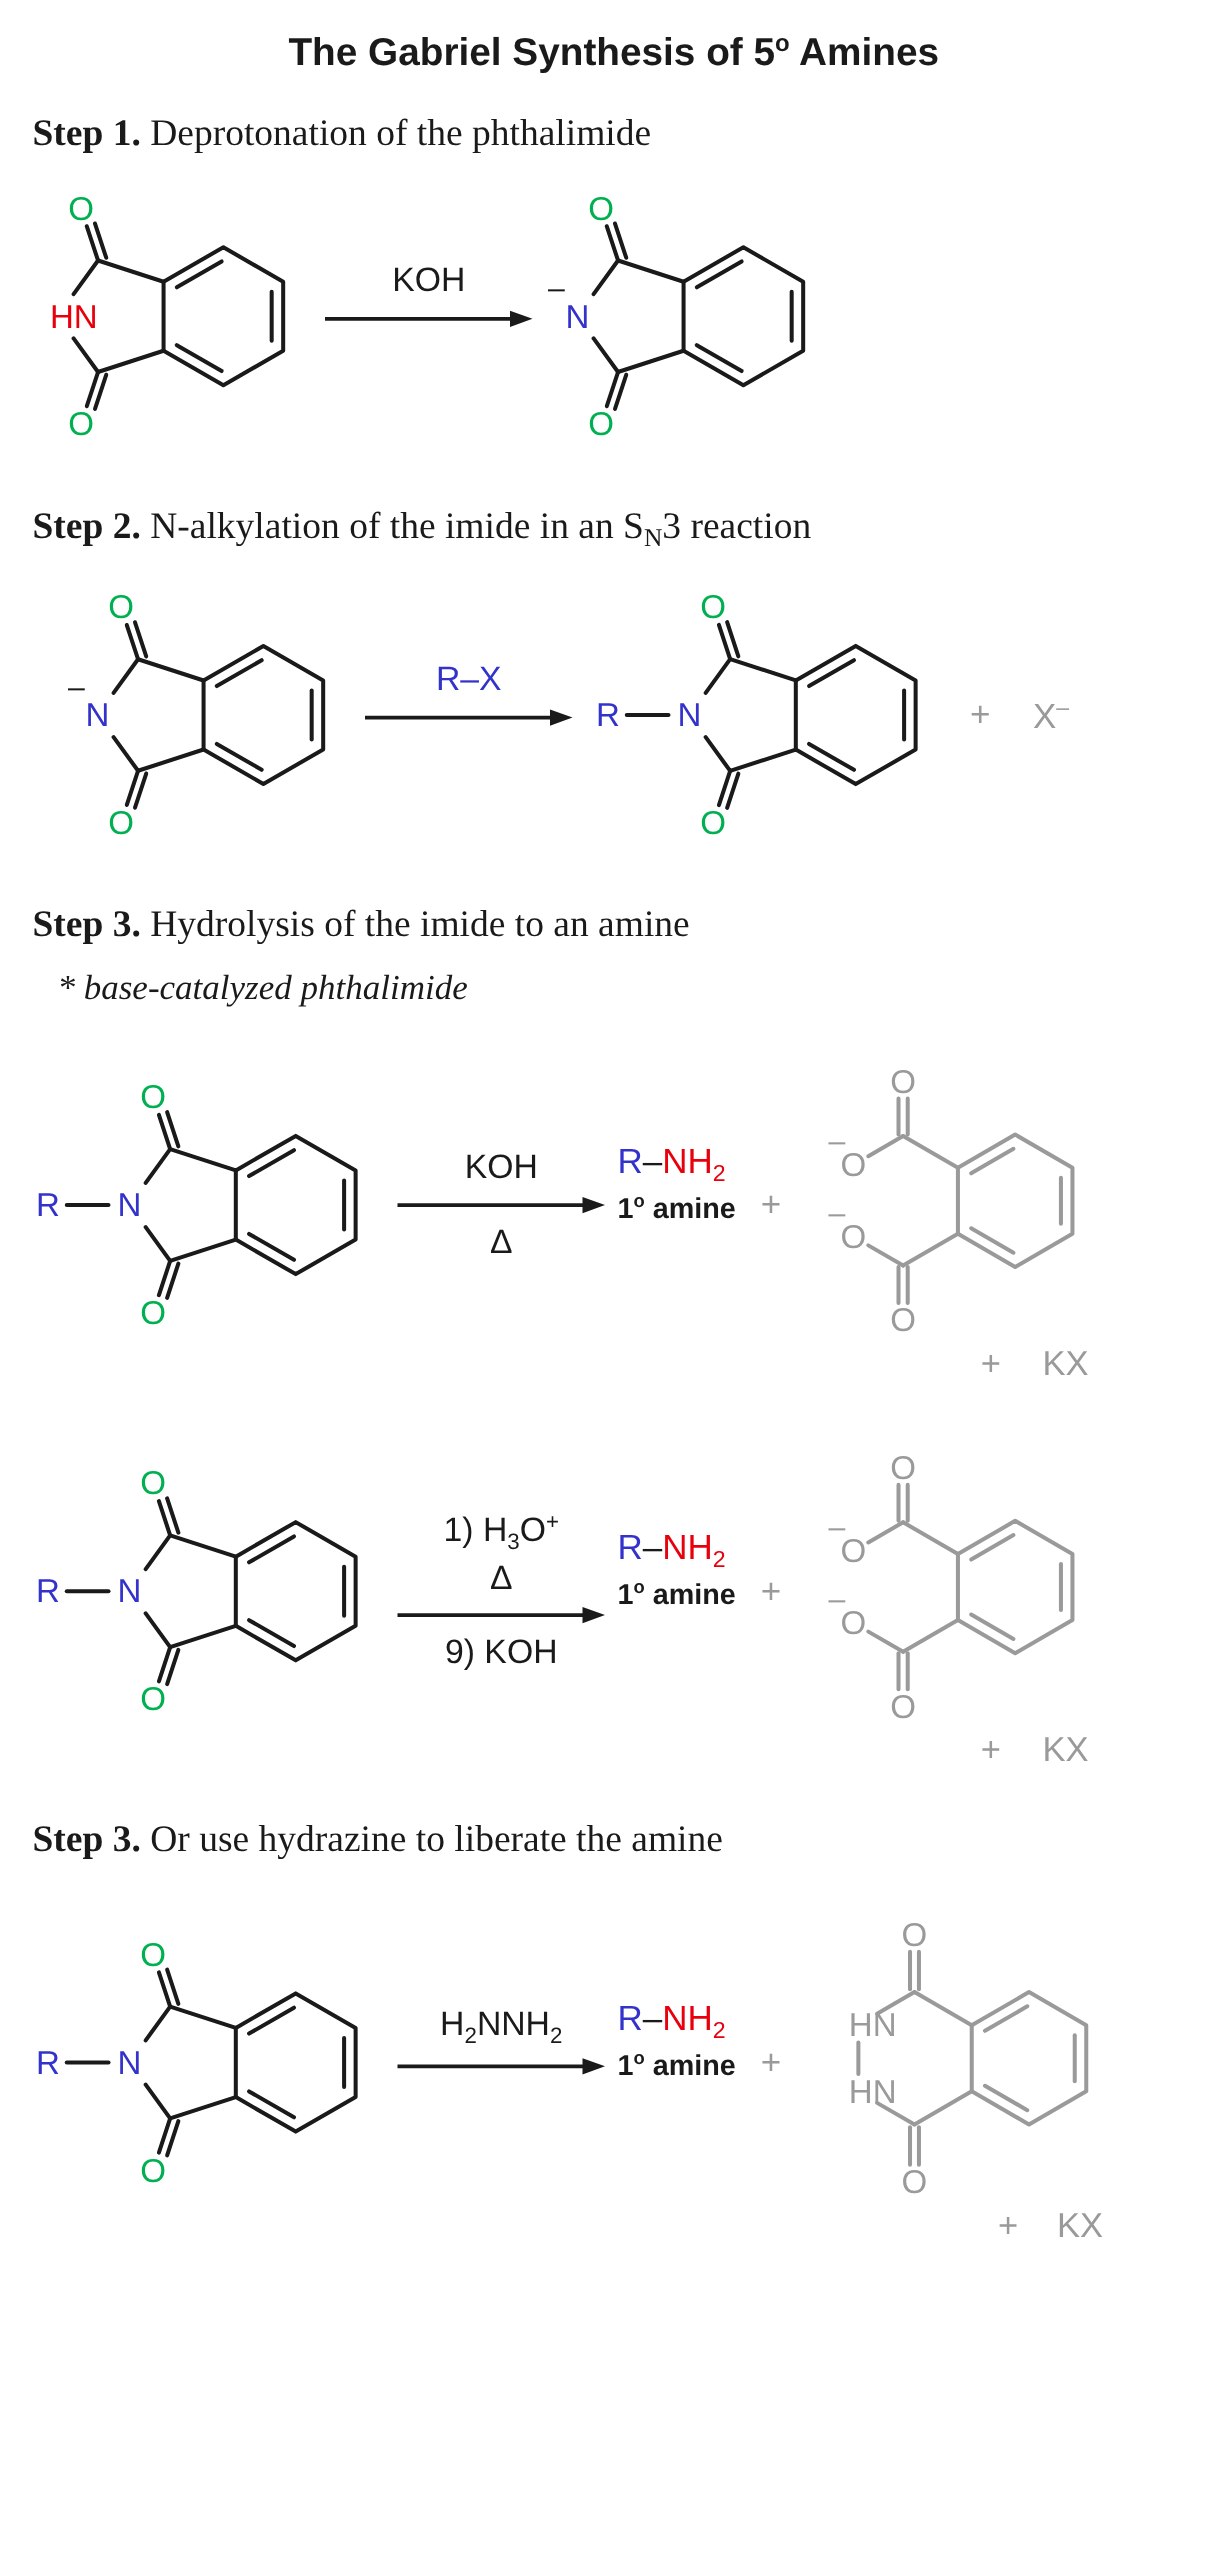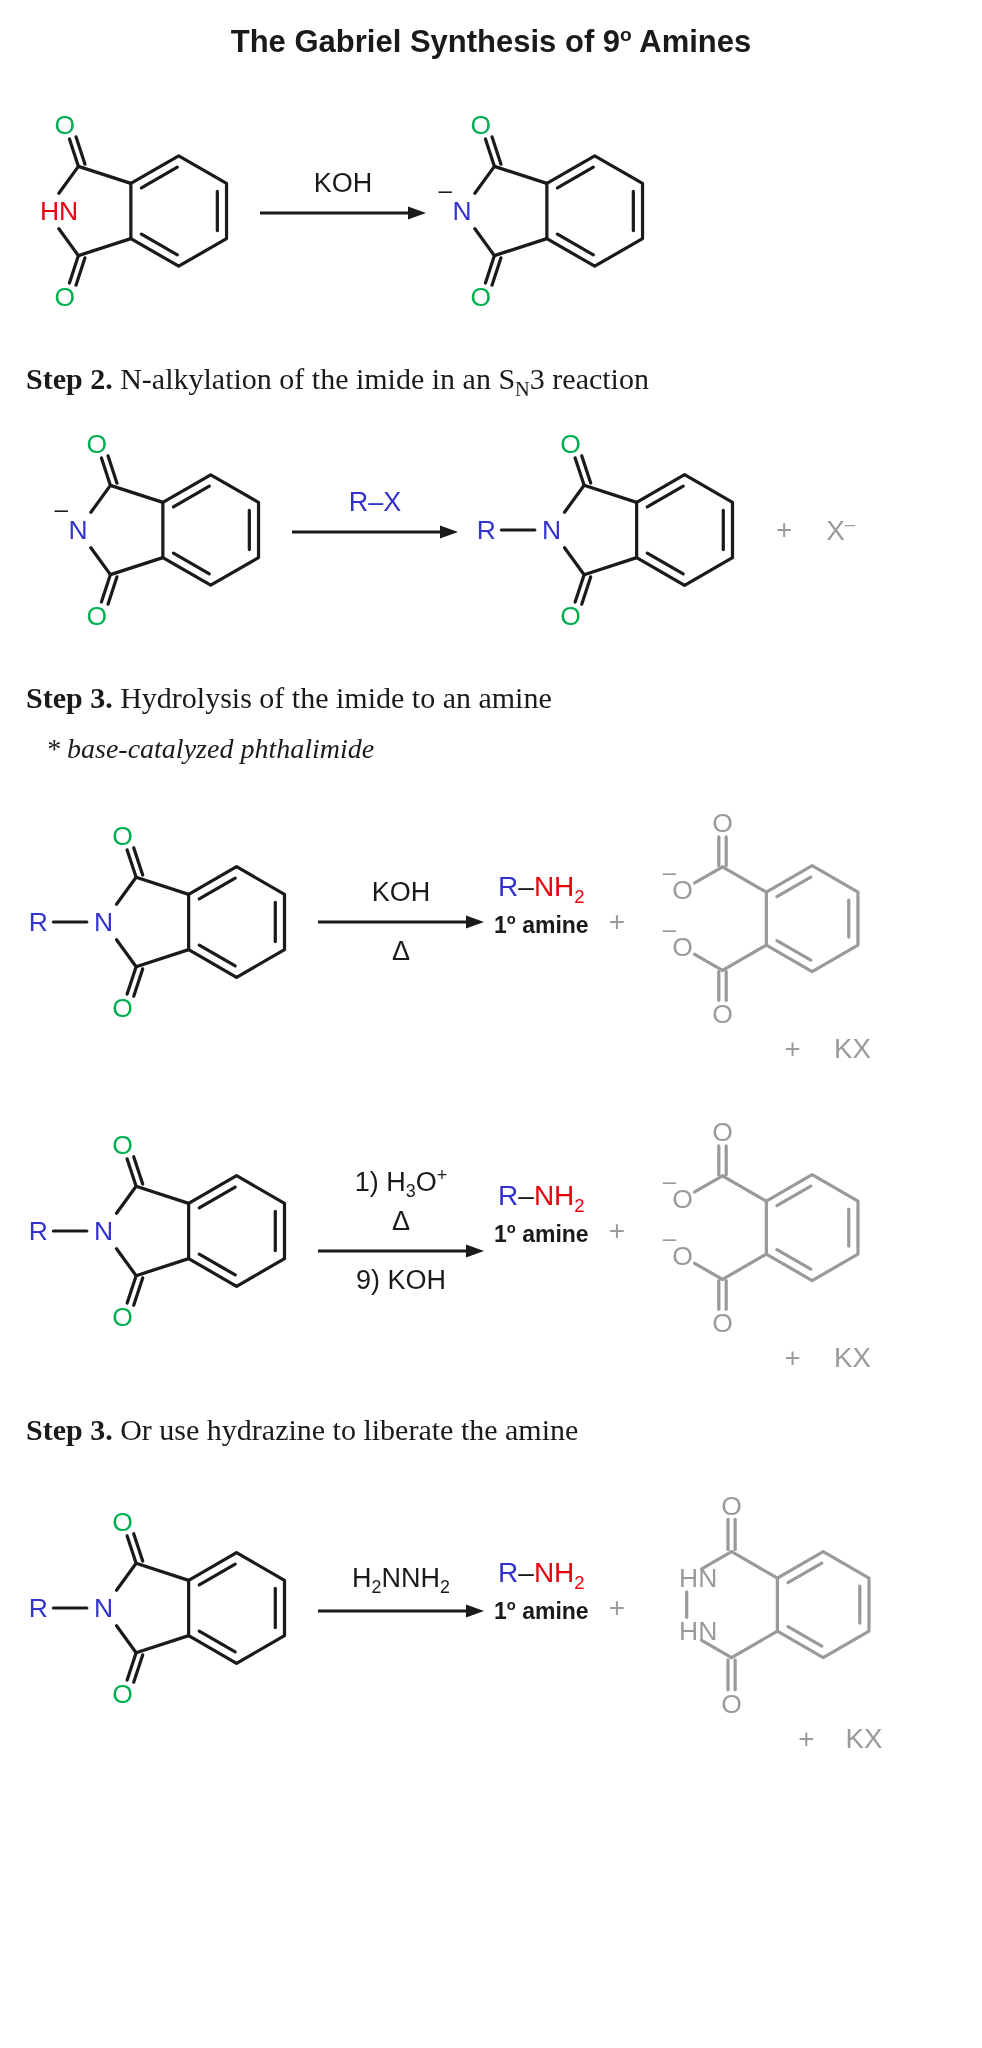--- a/index.html
+++ b/index.html
@@ -43,21 +43,21 @@
   svg text{font-family:"Liberation Sans",sans-serif;font-size:23px;
            text-anchor:middle;dominant-baseline:central;fill:currentColor}
   svg text.green{fill:#00b050}
   svg text.blue{fill:#3333cc}
   svg text.red{fill:#e8000d}
   svg text.charge{font-size:21px;fill:#1a1a1a}
   .gray-mol text.charge,#phthalate-skel text.charge{fill:currentColor}
   svg text.plus-kx{font-size:24px}
 
   .plus{font-size:28px;margin:0 20px;flex:none}
-  .product-amine{display:flex;flex-direction:column;align-items:center;padding-bottom:34px;flex:none}
+  .product-amine{display:flex;flex-direction:column;padding-bottom:34px;flex:none}
   .amine-formula{font-size:28px;white-space:nowrap}
   .amine-formula sub{font-size:66%}
   .amine-label{font-size:23px;font-weight:bold;margin-top:4px;white-space:nowrap}
   .amine-label sup{font-size:64%}
   .formula-x{font-size:28px;white-space:nowrap;margin-left:14px;flex:none}
   .formula-x sup{font-size:66%}
 </style>
 </head>
 <body>
 
@@ -101,22 +101,23 @@
       <text class="charge" x="21" y="139">–</text>
       <text x="67.1" y="213">O</text>
       <text class="plus-kx" x="128" y="243">+</text>
       <text class="plus-kx" x="180" y="243">KX</text>
     </symbol>
   </defs>
 </svg>
 
 <div class="page">
 
-  <header class="title"><span>The Gabriel Synthesis of 9</span><sup>o</sup><span> Amines</span></header>
-
+  <header class="title"><span>The Gabriel Synthesis of 5</span><sup>o</sup><span> Amines</span></header>
+
+  <h2 class="step-heading"><b>Step 1.</b> <span>Deprotonation of the phthalimide</span></h2>
 
   <div class="rxn-row">
     <svg class="mol" viewBox="0 0 200 210" width="230" height="242">
       <use href="#phth-skel"></use>
       <text class="red" x="34" y="105" text-anchor="end">HN</text>
     </svg>
 
     <div class="arrow-block balance">
       <div class="arrow-above">KOH</div>
       <svg class="arrow-svg" width="170" height="16" viewBox="0 0 170 16">

